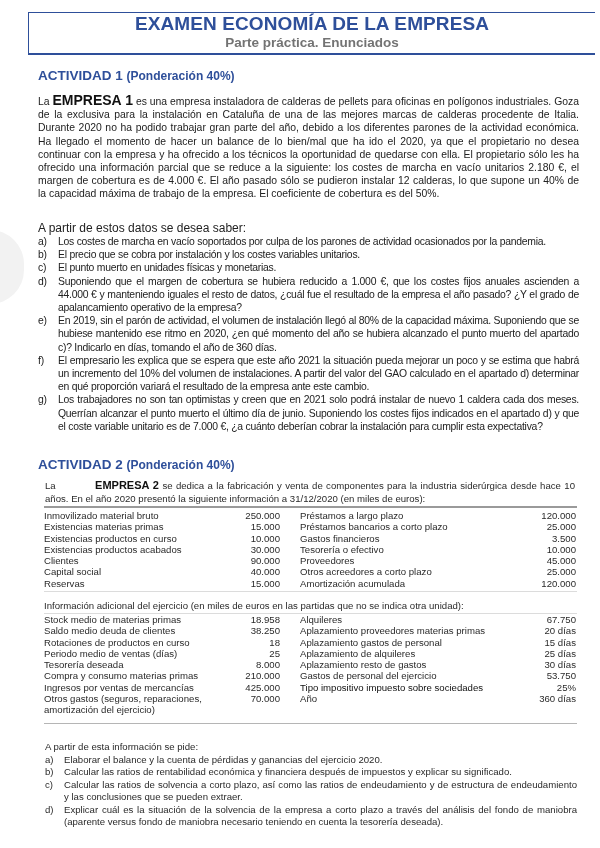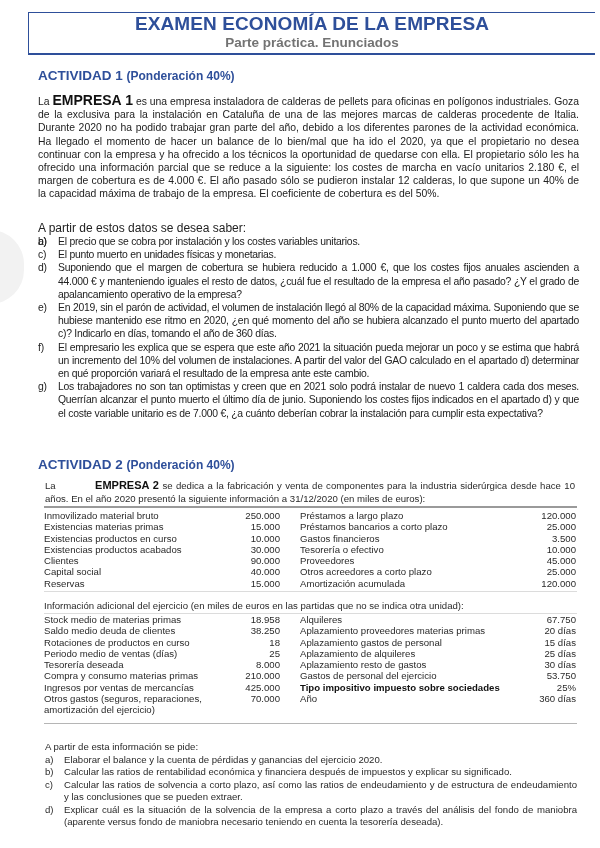--- a/index.html
+++ b/index.html
@@ -61,21 +61,21 @@
   .rule-thin { position: absolute; left: 44px; width: 533px; height: 0; border-top: 1px solid #b5b5b5; }
   .rule-dot { position: absolute; left: 44px; width: 533px; height: 0; border-top: 1px solid #dcdcdc; }
   .info-title { position: absolute; left: 44px; font-size: 9.6px; color: #2a2a2a; }
   .lead2 { position: absolute; left: 45px; font-size: 9.6px; color: #2a2a2a; }
   .qlist2 { position: absolute; left: 45px; width: 532px; margin: 0; padding: 0; list-style: none; }
   .qlist2 li {
     position: relative; padding-left: 19px; font-size: 9.6px; line-height: 12.4px;
     text-align: justify; color: #2a2a2a;
   }
   .qlist2 li .qk { position: absolute; left: 0; top: 0; }
-  .b { font-weight: bold; color: #111; }
+  .b { font-weight: normal; color: #111; }
   .watermark {
     position: absolute; left: -10px; top: 230px; width: 34px; height: 74px;
     border-radius: 0 40px 40px 0; background: #f2f2f2;
   }
 </style>
 </head>
 <body>
 
 <div class="page">
   <div class="watermark"></div>
@@ -88,21 +88,21 @@
   <div class="act-title" style="top:68px;">
     <span>ACTIVIDAD 1</span>
     <span class="pond">(Ponderación 40%)</span>
   </div>
 
   <div class="para" style="top:94px;"><span>La </span><b>EMPRESA 1</b><span> es una empresa instaladora de calderas de pellets para oficinas en polígonos industriales. Goza de la exclusiva para la instalación en Cataluña de una de las mejores marcas de calderas procedente de Italia. Durante 2020 no ha podido trabajar gran parte del año, debido a los diferentes parones de la actividad económica. Ha llegado el momento de hacer un balance de lo bien/mal que ha ido el 2020, ya que el propietario no desea continuar con la empresa y ha ofrecido a los técnicos la oportunidad de quedarse con ella. El propietario sólo les ha ofrecido una información parcial que se reduce a la siguiente: los costes de marcha en vacío unitarios 2.180 €, el margen de cobertura es de 4.000 €. El año pasado sólo se pudieron instalar 12 calderas, lo que supone un 40% de la capacidad máxima de trabajo de la empresa. El coeficiente de cobertura es del 50%.</span></div>
 
   <div class="lead" style="top:222px;">A partir de estos datos se desea saber:</div>
 
   <ol class="qlist tight" style="top:235px;">
-    <li><span class="qk">a)</span></li>
+    <li><span class="qk">a)</span><span>Los costes de marcha en vacío soportados por culpa de los parones de actividad ocasionados por la pandemia.</span></li>
     <li><span class="qk">b)</span><span>El precio que se cobra por instalación y los costes variables unitarios.</span></li>
     <li><span class="qk">c)</span><span>El punto muerto en unidades físicas y monetarias.</span></li>
     <li><span class="qk">d)</span><span>Suponiendo que el margen de cobertura se hubiera reducido a 1.000 €, que los costes fijos anuales ascienden a 44.000 € y manteniendo iguales el resto de datos, ¿cuál fue el resultado de la empresa el año pasado? ¿Y el grado de apalancamiento operativo de la empresa?</span></li>
     <li><span class="qk">e)</span><span>En 2019, sin el parón de actividad, el volumen de instalación llegó al 80% de la capacidad máxima. Suponiendo que se hubiese mantenido ese ritmo en 2020, ¿en qué momento del año se hubiera alcanzado el punto muerto del apartado c)? Indicarlo en días, tomando el año de 360 días.</span></li>
     <li><span class="qk">f)</span><span>El empresario les explica que se espera que este año 2021 la situación pueda mejorar un poco y se estima que habrá un incremento del 10% del volumen de instalaciones. A partir del valor del GAO calculado en el apartado d) determinar en qué proporción variará el resultado de la empresa ante este cambio.</span></li>
     <li><span class="qk">g)</span><span>Los trabajadores no son tan optimistas y creen que en 2021 solo podrá instalar de nuevo 1 caldera cada dos meses. Querrían alcanzar el punto muerto el último día de junio. Suponiendo los costes fijos indicados en el apartado d) y que el coste variable unitario es de 7.000 €, ¿a cuánto deberían cobrar la instalación para cumplir esta expectativa?</span></li>
   </ol>
 
   <div class="act-title" style="top:457px;">
     <span>ACTIVIDAD 2</span>

